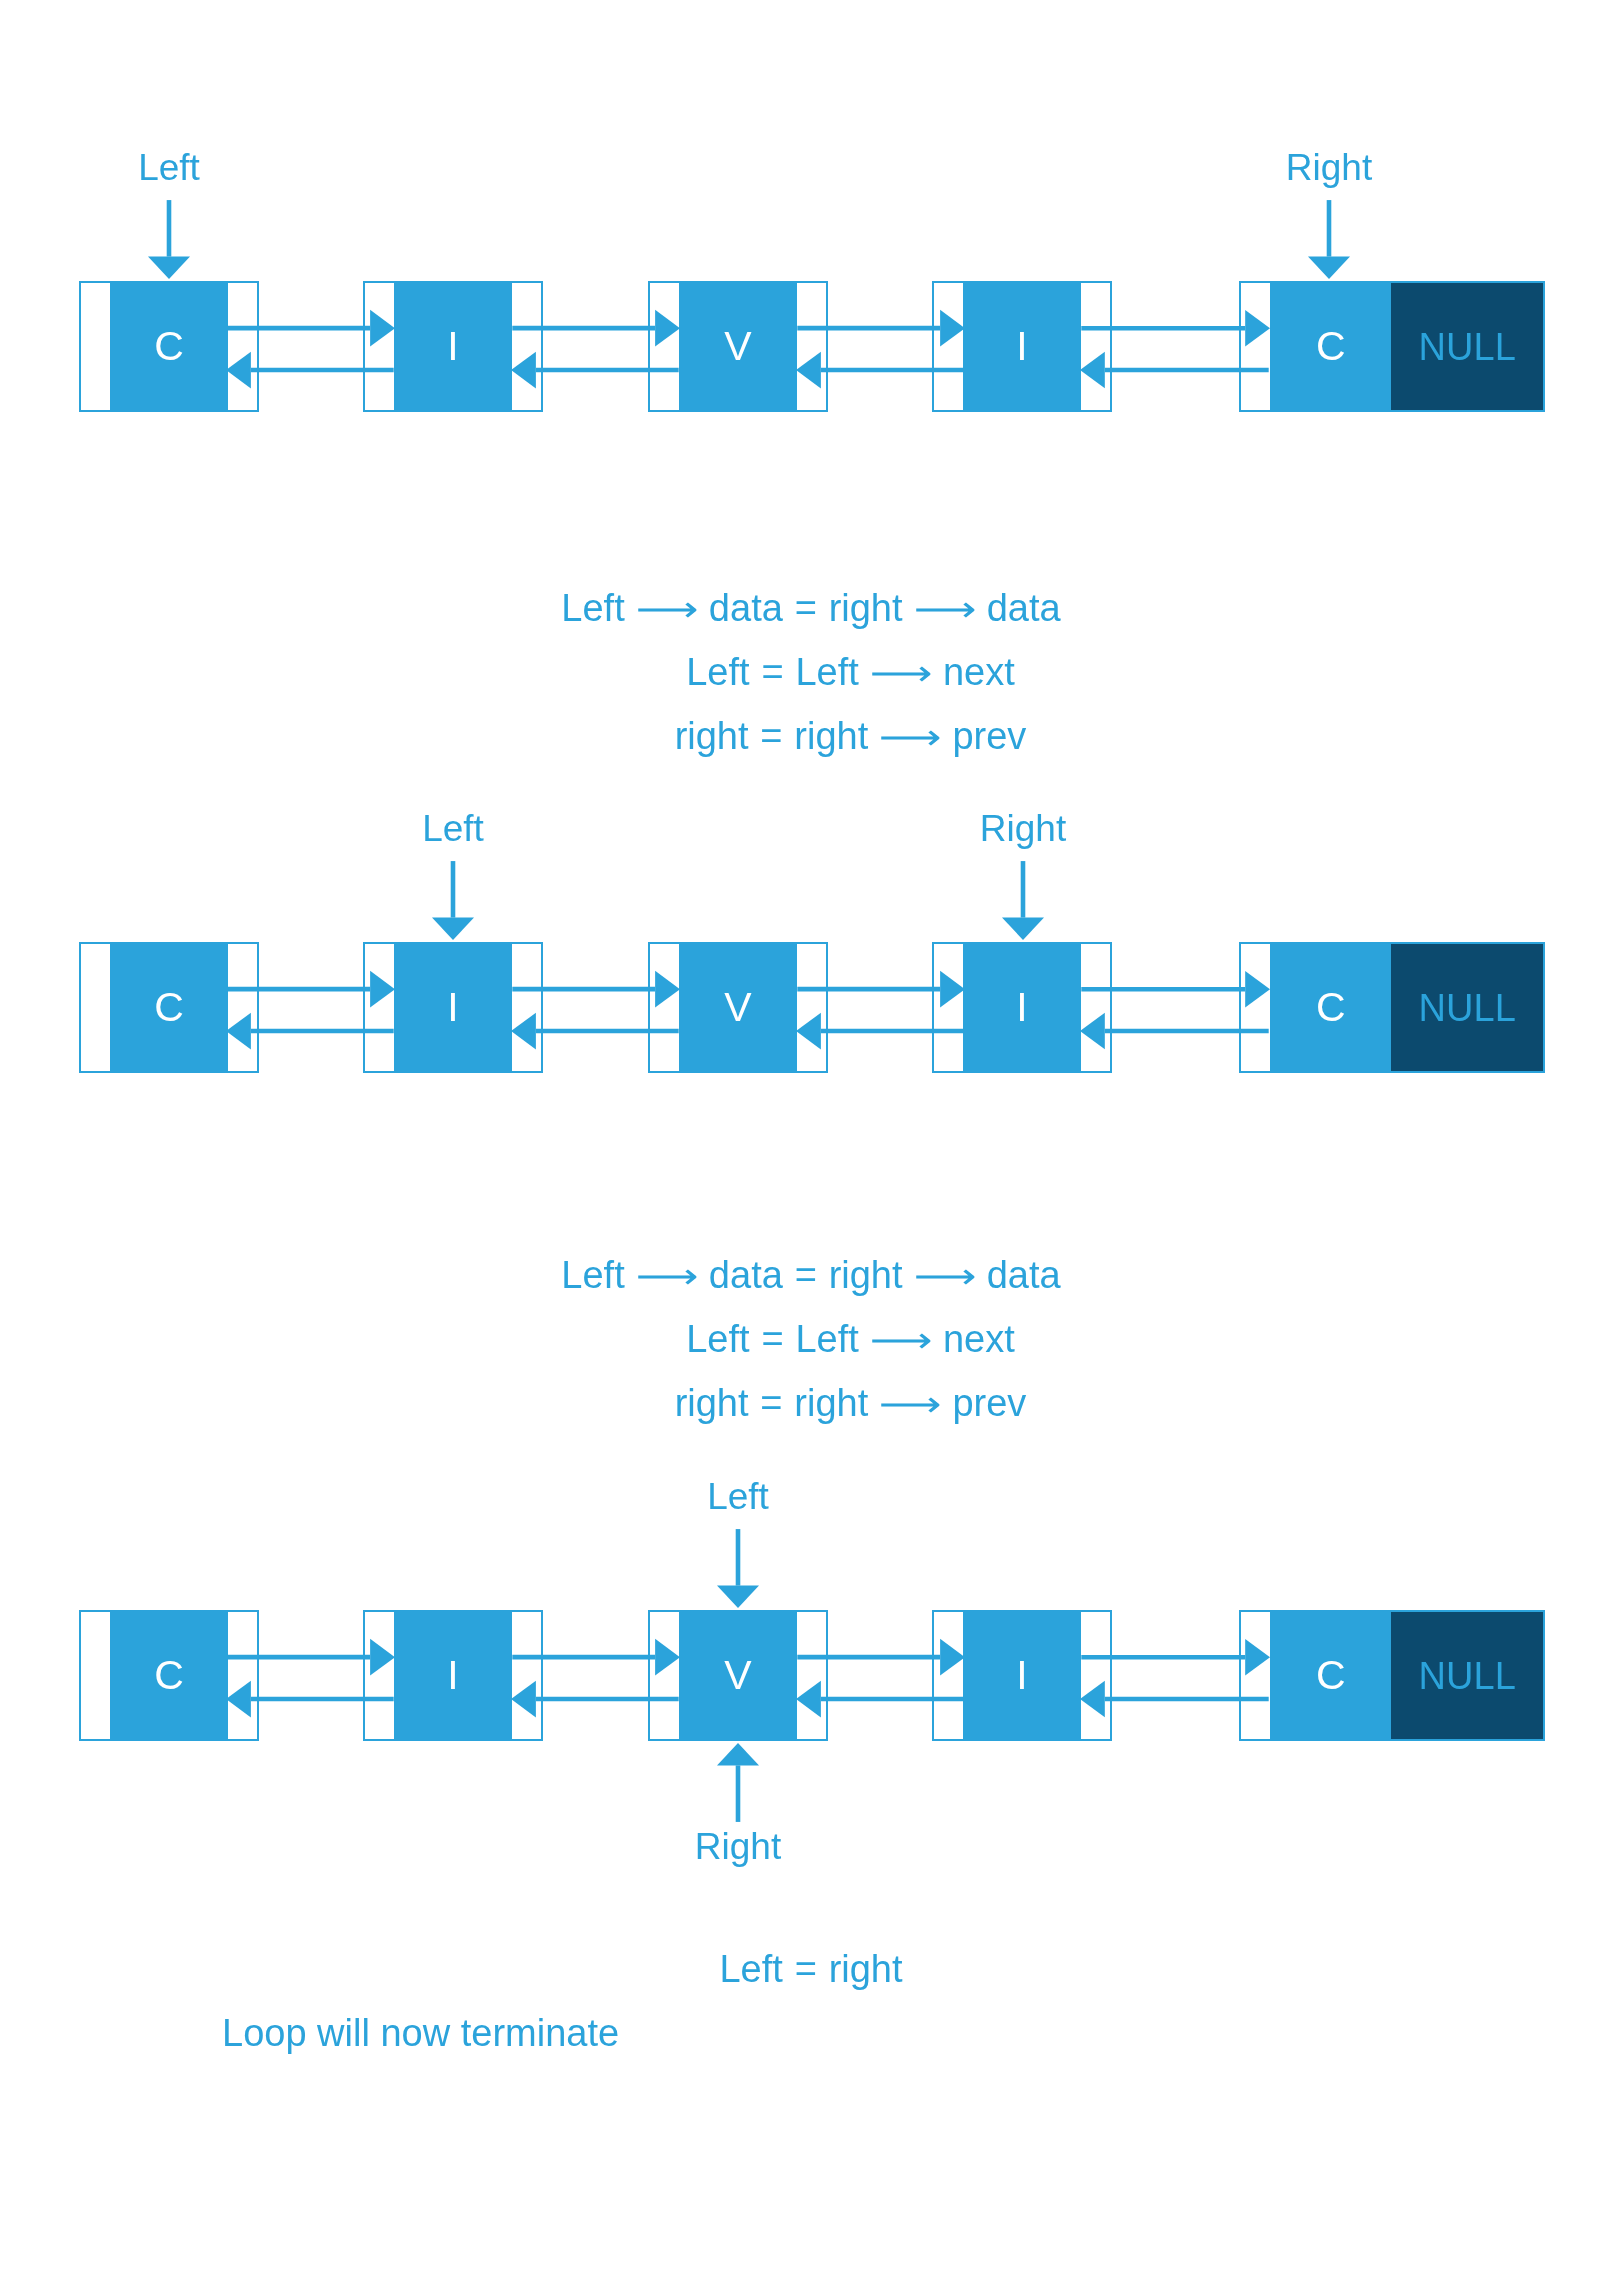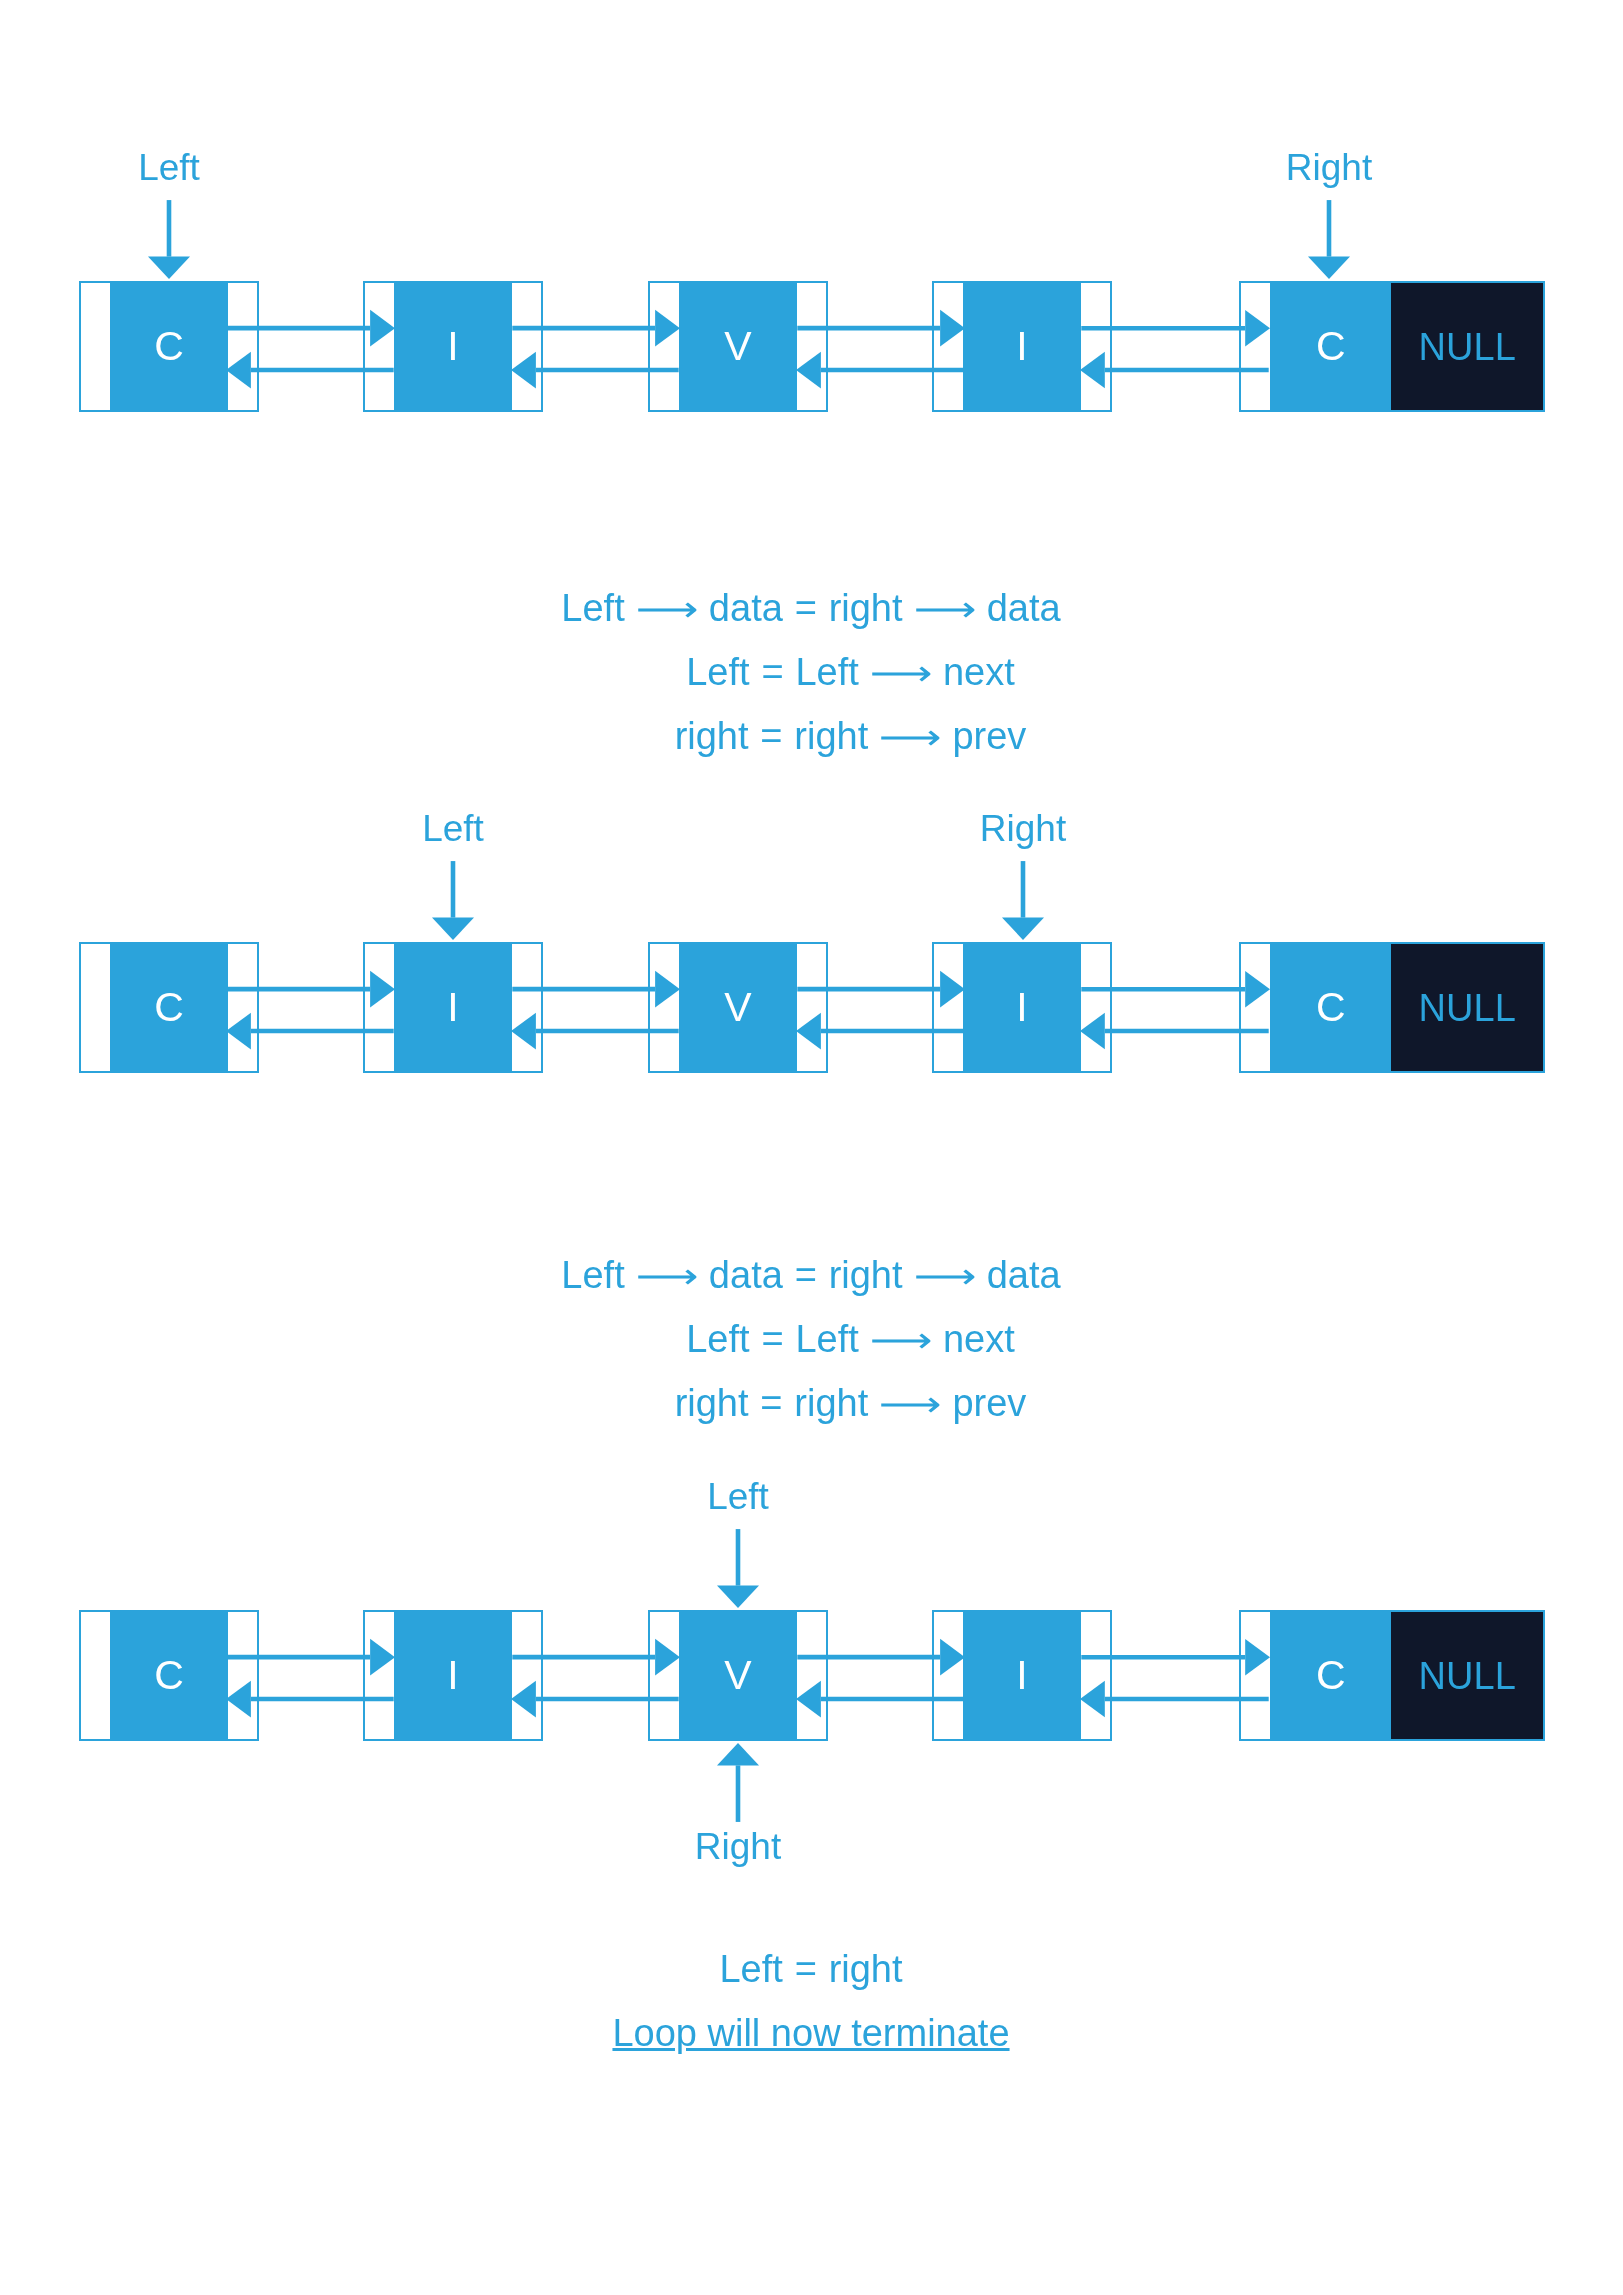--- a/index.html
+++ b/index.html
@@ -28,21 +28,21 @@
     align-items: center;
     justify-content: center;
     color: #ffffff;
     font-size: 41px;
     font-weight: 400;
     line-height: 1;
   }
   .node.tail .cell { flex: 0 0 121px; }
   .nullcell {
     flex: 1 1 auto;
-    background: #0f172a;
+    background: #0c4a6e;
     display: flex;
     align-items: center;
     justify-content: center;
     color: #2BA3DB;
     font-size: 38px;
     line-height: 1;
   }
 
   
   .connsvg { position: absolute; pointer-events: none; }
@@ -67,21 +67,21 @@
     white-space: nowrap;
   }
   .codeline {
     display: flex;
     align-items: center;
     justify-content: center;
     gap: 11.8px;
     height: 64px;
     white-space: nowrap;
   }
-  .codeline.plain { display: block; text-align: center; line-height: 64px; text-decoration: underline; }
+  .codeline.plain { display: block; text-align: left; line-height: 64px; }
   .tok { display: inline-block; }
   .longarrow { display: inline-block; }
 </style>
 </head>
 <body>
 
 <div id="stage">
     <div class="node" style="left: 79px; top: 281px; width: 180px;">
       <div class="port"></div>
       <div class="cell">C</div>

